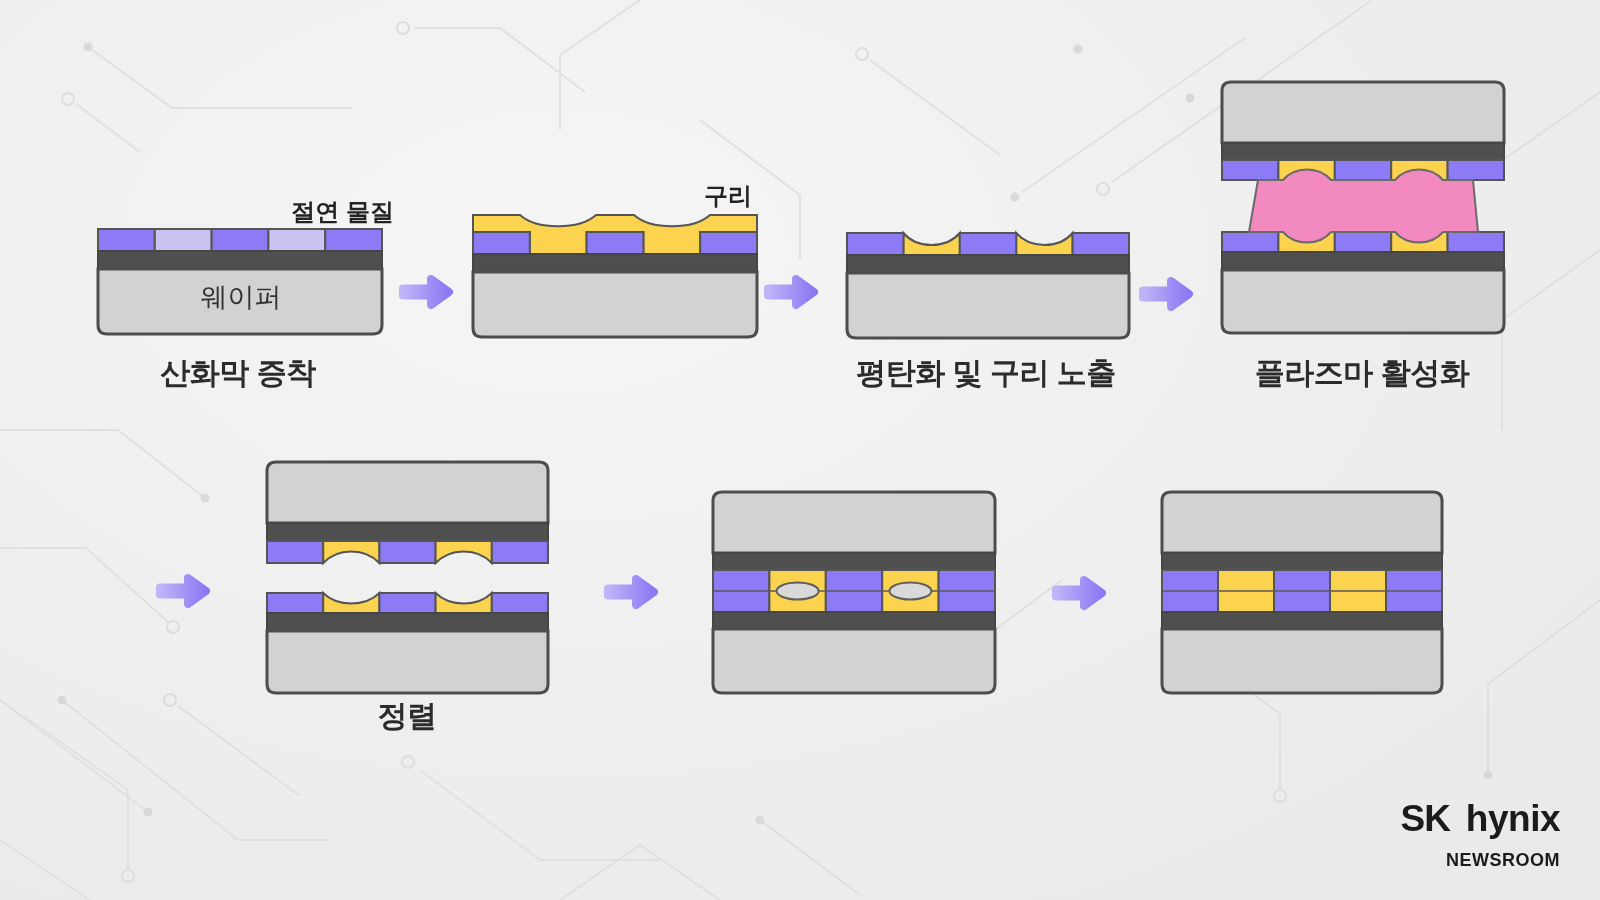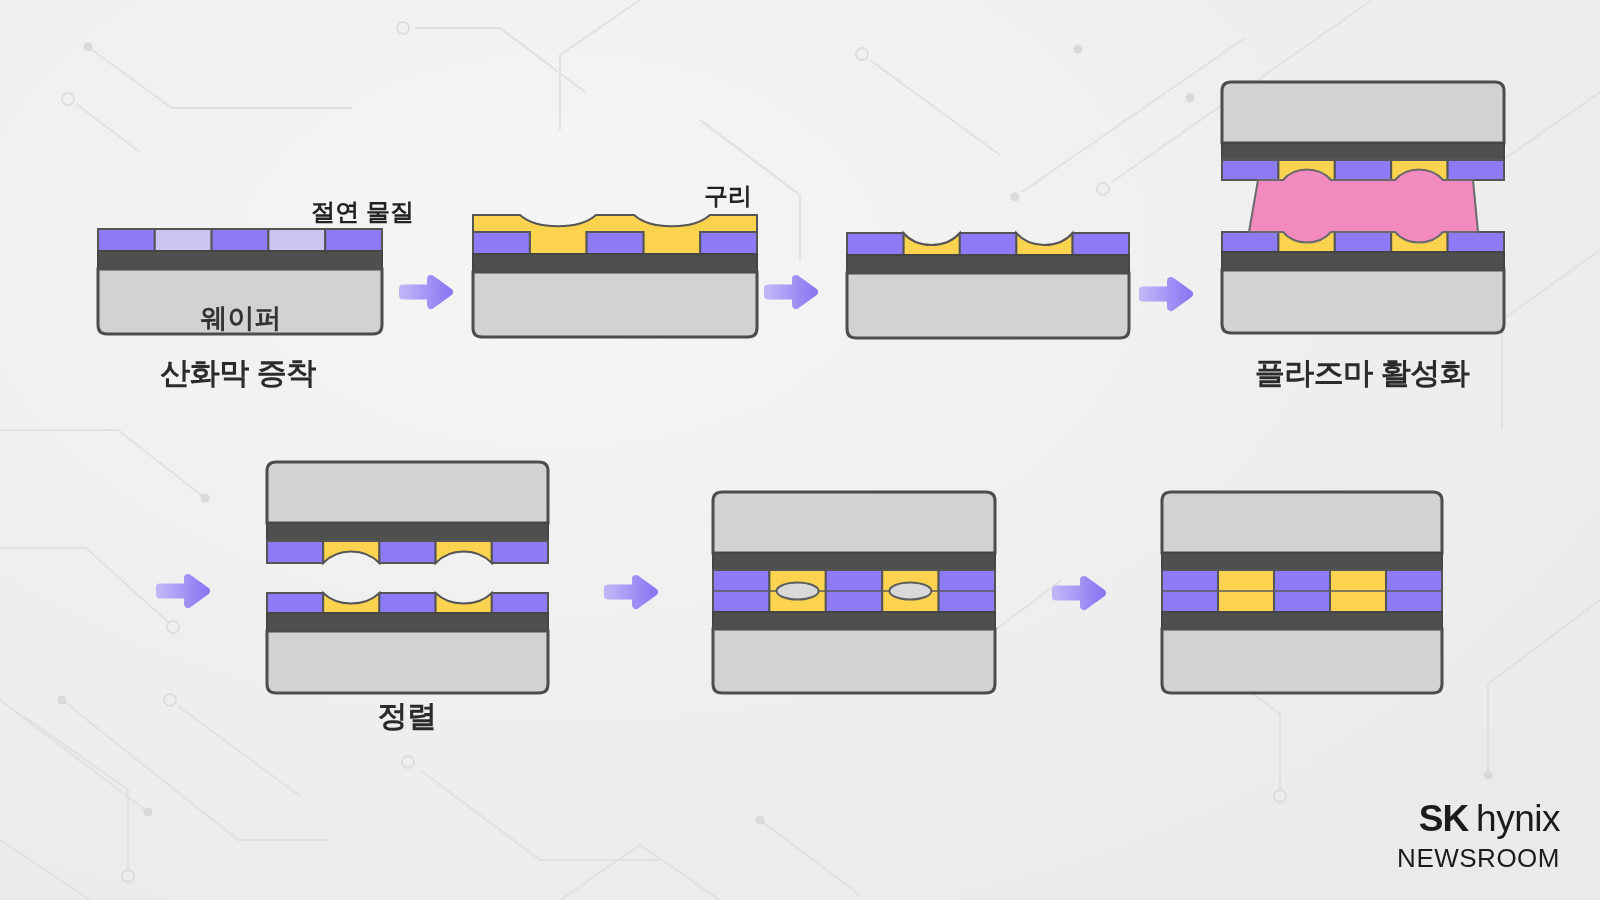--- a/index.html
+++ b/index.html
@@ -18,41 +18,41 @@
   .caption{
     position:absolute;transform:translateX(-50%);
     font-size:30px;font-weight:800;color:var(--caption-text,#2b2b2b);
     letter-spacing:-0.5px;white-space:nowrap;text-align:right;
   }
   .annot{
     position:absolute;font-size:24px;font-weight:600;color:#222;
     white-space:nowrap;transform:translateX(-100%);
   }
   .annot-wafer{
-    position:absolute;font-size:27px;font-weight:700;color:#333;
-    transform:translate(-50%,-50%);white-space:nowrap;margin-top:21px;
+    position:absolute;font-size:27px;font-weight:400;color:#333;
+    transform:translate(-50%,-50%);white-space:nowrap;
   }
   
   .seg-p{fill:var(--purple,#8c7bf4);stroke:var(--outline,#555);stroke-width:2;}
   .seg-lp{fill:var(--purple-light,#cbc3f1);stroke:var(--outline,#555);stroke-width:2;}
   .seg-y{fill:var(--copper-yellow,#fcd34f);stroke:var(--outline,#555);stroke-width:2;}
   .band{fill:var(--barrier-dark,#4f4f4f);stroke:#454545;stroke-width:2;}
   .body{fill:var(--substrate-gray,#d2d2d2);stroke:#4d4d4d;stroke-width:3;}
   .pink{fill:var(--plasma-pink,#f28abf);stroke:#6a6a6a;stroke-width:2;stroke-linejoin:round;}
   .void{fill:#d9d9d9;stroke:#5f5f5f;stroke-width:2;}
   .seam{stroke:#5a5a5a;stroke-width:2;opacity:.75;}
   .trace{stroke:#dedede;stroke-width:2;fill:none;}
   .trace-dot{fill:#d6d6d6;}
   .trace-ring{fill:none;stroke:#dadada;stroke-width:2;}
   
   .logo{position:absolute;right:40px;top:800px;text-align:right;color:#1b1b1b;line-height:1.05;}
   .logo .line1{font-size:37px;}
   .logo .sk{font-weight:700;letter-spacing:-1px;}
-  .logo .hynix{font-weight:400;margin-left:8px;letter-spacing:-0.5px;}
-  .logo .line2{font-size:26px;font-weight:400;letter-spacing:0.5px;margin-top:6px;}
+  .logo .hynix{font-weight:700;margin-left:16px;letter-spacing:-0.5px;}
+  .logo .line2{font-size:18px;font-weight:700;letter-spacing:0.5px;margin-top:12px;}
 </style>
 </head>
 <body style="--purple: #8C7BF4; --purple-light: #CBC3F1; --copper-yellow: #FCD34F; --plasma-pink: #F28ABF; --substrate-gray: #D2D2D2; --barrier-dark: #4F4F4F; --outline: #555555; --arrow-start: #BEB4F8; --arrow-end: #8B78F3; --background: #F0F0F0; --caption-text: #2B2B2B;">
 
 <div class="stage">
 
   <svg class="deco" width="1600" height="900" viewBox="0 0 1600 900">
     <g opacity="0.85">
       <polyline class="trace" points="88,47 172,108 352,108"></polyline>
         <circle class="trace-dot" cx="88" cy="47" r="4.5"></circle>
@@ -113,21 +113,21 @@
     <g>
       <rect class="seg-p" x="3" y="6" width="56.8" height="22"></rect>
       <rect class="seg-lp" x="59.8" y="6" width="56.8" height="22"></rect>
       <rect class="seg-p" x="116.6" y="6" width="56.8" height="22"></rect>
       <rect class="seg-lp" x="173.4" y="6" width="56.8" height="22"></rect>
       <rect class="seg-p" x="230.2" y="6" width="56.8" height="22"></rect>
     </g>
     <rect class="band" x="3" y="28" width="284" height="18"></rect>
     <path class="body" d="M3,46 H287 V102 Q287,111 278,111 H12 Q3,111 3,102 Z"></path>
   </svg>
-  <div class="annot" style="left:414px;top:196px">절연 물질</div>
+  <div class="annot" style="left:394px;top:196px">절연 물질</div>
   <div class="annot-wafer" style="left:241px;top:297px">웨이퍼</div>
   <div class="caption" style="left:238px;top:353px">산화막 증착</div>
 
   <svg class="arrow" style="left:393px;top:268px" width="68" height="48" viewBox="0 0 68 48">
       <use href="#arrowShape"></use>
     </svg>
 
   <svg class="diagram" style="left:465px;top:205px" width="300" height="135" viewBox="0 0 300 135">
     <path class="seg-y" d="M8,27 V10 H55 C72,25 114,25 131,10 H169 C186,25 228,25 245,10 H292 V27
              H235.2 V49 H178.4 V27 H121.6 V49 H64.8 V27 Z"></path>
@@ -151,20 +151,21 @@
       <path class="seg-y" d="M176.2,8 C190,24 219,24 232.6,8 V30 H176.2 Z"></path>
     </g>
     <g>
       <rect class="seg-p" x="7" y="8" width="56.4" height="22"></rect>
       <rect class="seg-p" x="119.8" y="8" width="56.4" height="22"></rect>
       <rect class="seg-p" x="232.6" y="8" width="56.4" height="22"></rect>
     </g>
     <rect class="band" x="7" y="30" width="282" height="18"></rect>
     <path class="body" d="M7,48 H289 V104 Q289,113 280,113 H16 Q7,113 7,104 Z"></path>
   </svg>
+  <div class="caption" style="left:986px;top:353px">평탄화 및 구리 노출</div>
 
   <svg class="arrow" style="left:1133px;top:270px" width="68" height="48" viewBox="0 0 68 48">
       <use href="#arrowShape"></use>
     </svg>
 
   <svg class="diagram" style="left:1195px;top:75px" width="320" height="268" viewBox="0 0 320 268">
     <path class="body" d="M27,68 V16 Q27,7 36,7 H300 Q309,7 309,16 V68 Z"></path>
     <rect class="band" x="27" y="68" width="282" height="17"></rect>
     <g>
       <rect class="seg-p" x="27" y="85" width="56.4" height="20"></rect>

